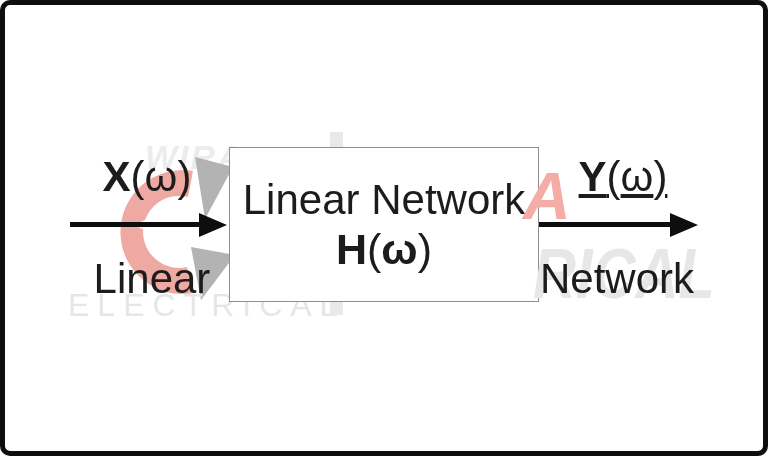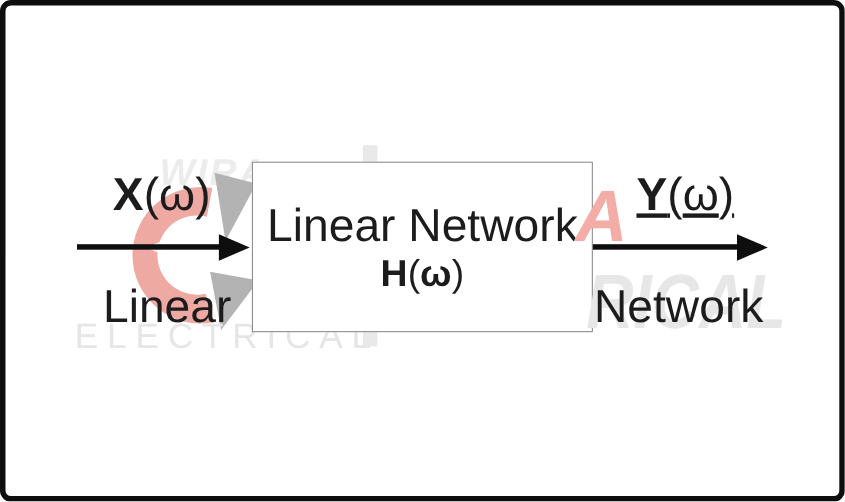--- a/index.html
+++ b/index.html
@@ -45,21 +45,21 @@
   
   .network-box{
     position:absolute;left:224px;top:142px;
     width:310px;height:155px;box-sizing:border-box;
     background:#ffffff;border:1px solid #8e8e8e;
     z-index:2;
     display:flex;flex-direction:column;justify-content:center;align-items:center;
     row-gap:2px;
   }
   .box-title{font-size:42px;font-weight:400;line-height:1.15;white-space:nowrap;}
-  .box-fn{font-size:34px;line-height:1.1;white-space:nowrap;}
+  .box-fn{font-size:43px;line-height:1.1;white-space:nowrap;}
   .box-fn .sym,.box-fn .om{font-weight:700;}
   .box-fn .paren{font-weight:400;}
   
   .sig{
     position:absolute;top:148px;width:160px;text-align:center;
     font-size:42px;z-index:4;white-space:nowrap;
   }
   .sig .sym{font-weight:700;}
   .sig .paren,.sig .om{font-weight:400;}
   .sig-x{left:62px;}

